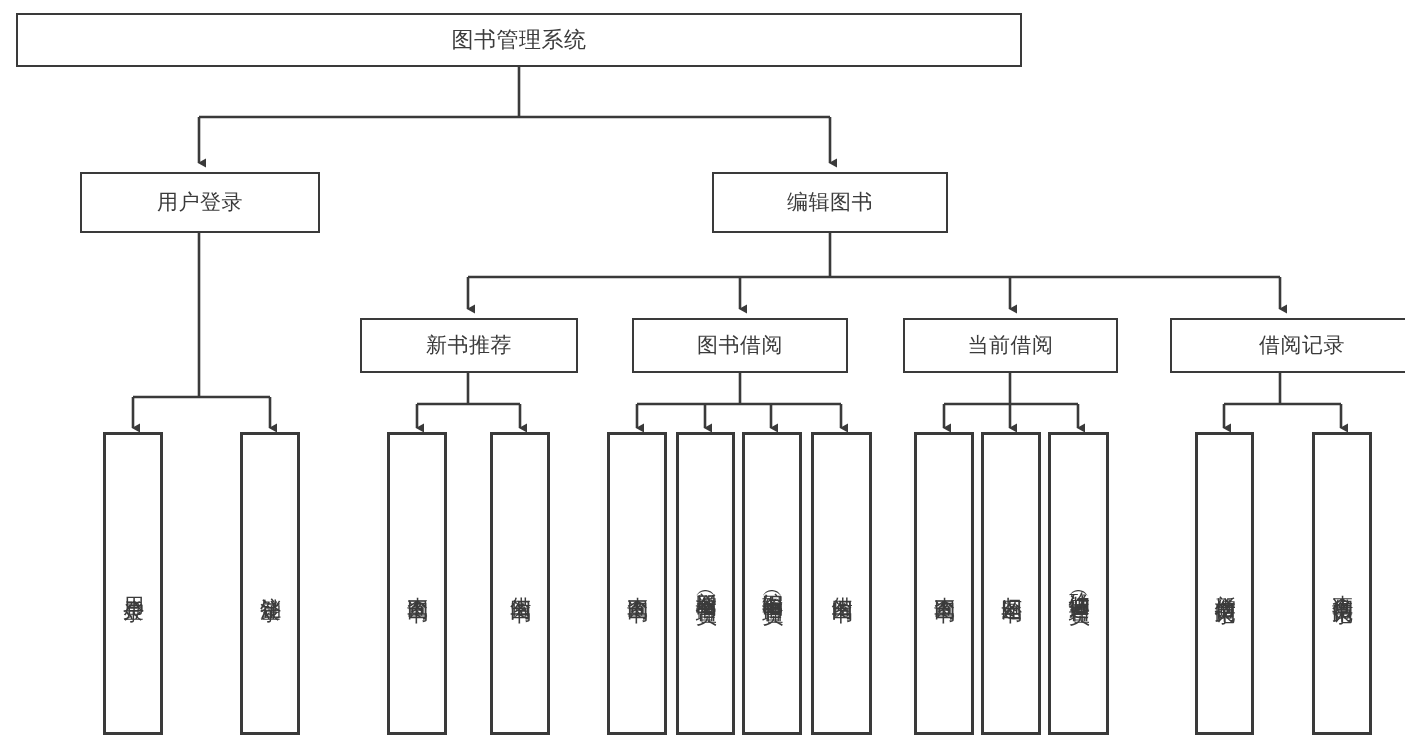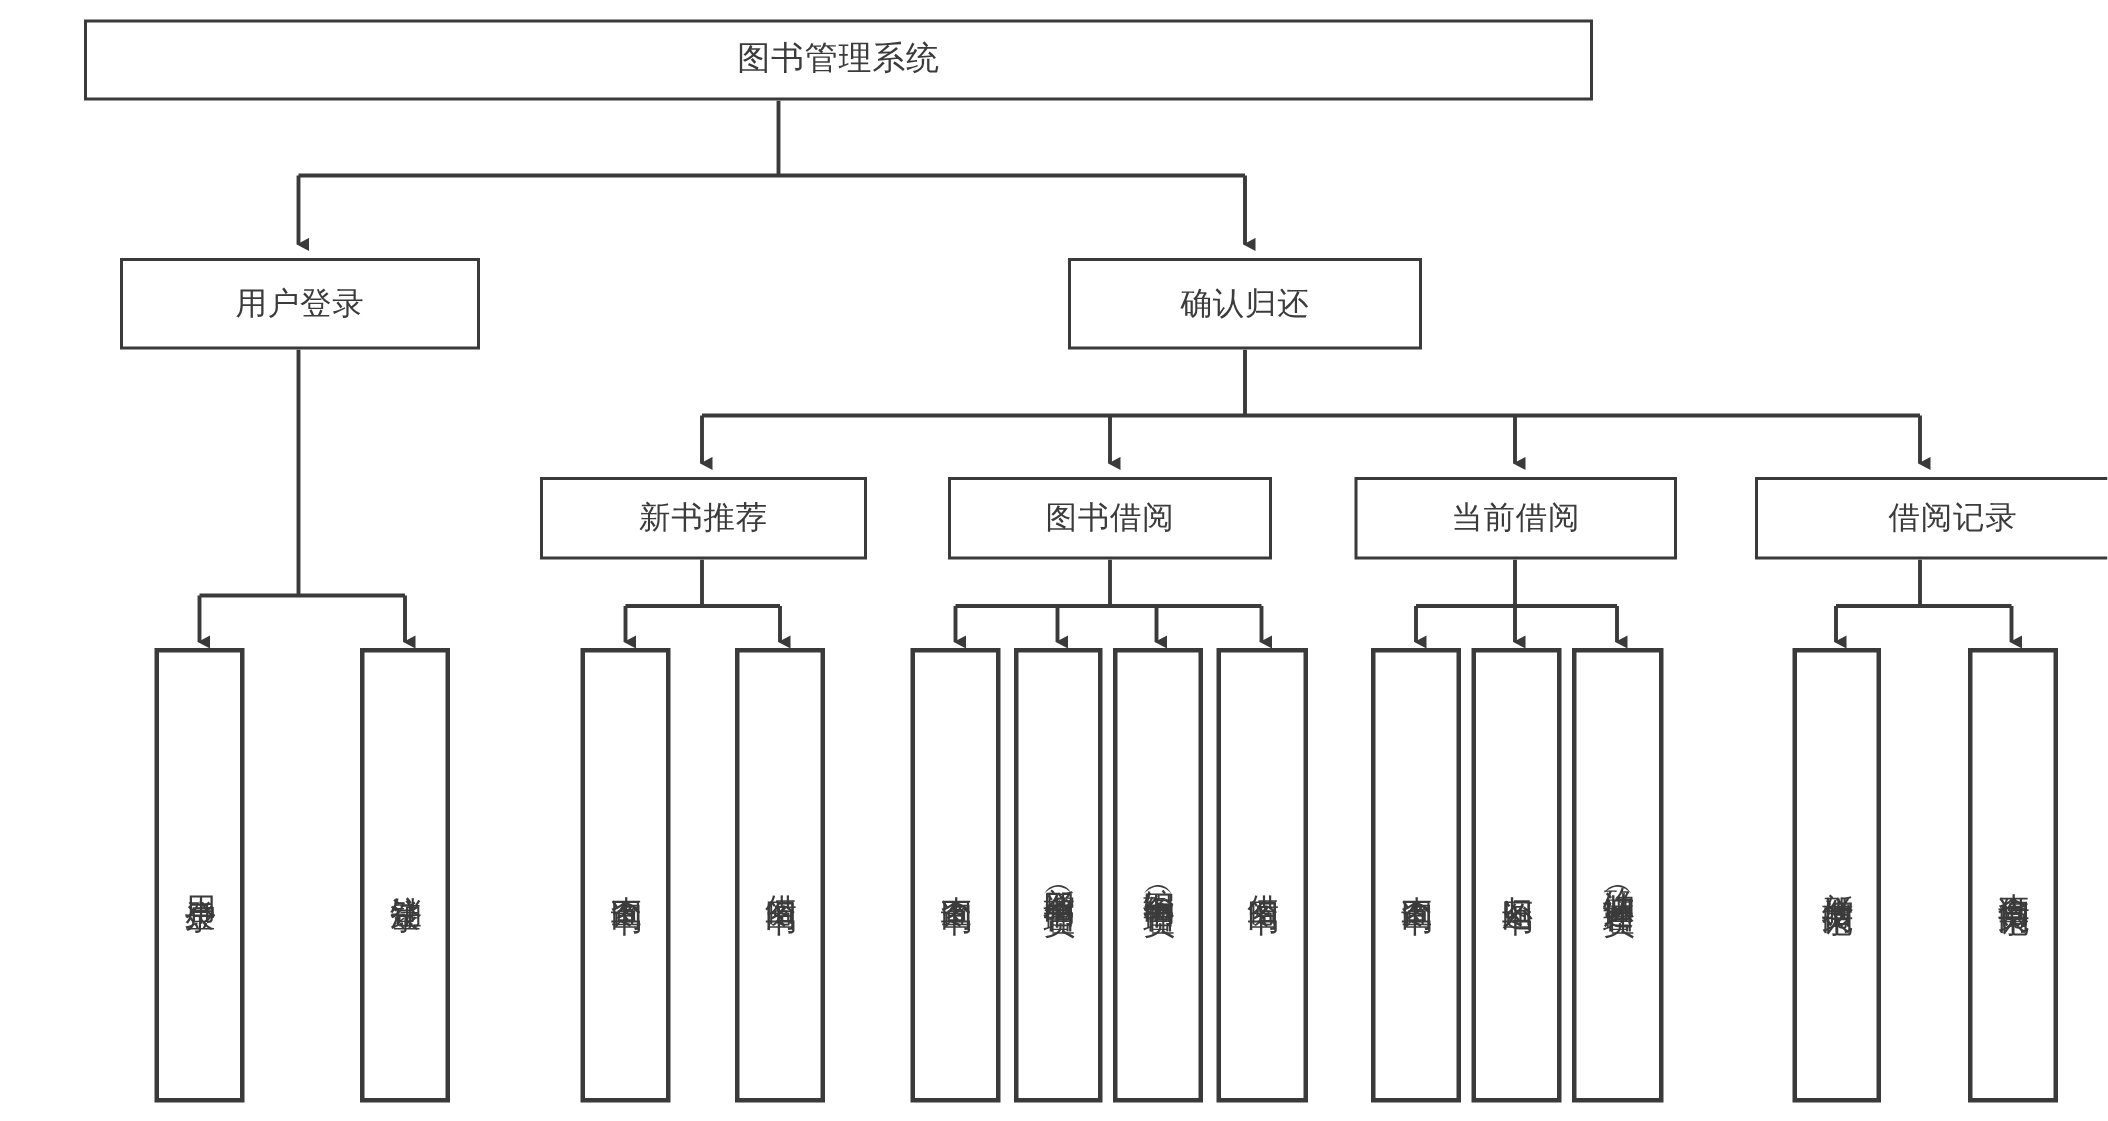--- a/index.html
+++ b/index.html
@@ -116,29 +116,29 @@
       <path d="M1010,404 L1010,428" marker-end="url(#arrow)"></path>
       <path d="M1078,404 L1078,428" marker-end="url(#arrow)"></path>
 
       <path d="M1280,373 L1280,404"></path>
       <path d="M1224,404 L1341,404"></path>
       <path d="M1224,404 L1224,428" marker-end="url(#arrow)"></path>
       <path d="M1341,404 L1341,428" marker-end="url(#arrow)"></path>
     </g>
   </svg>
 
-  <div class="node root" style="left:16px; top:13px; width:1006px; height:54px;margin-left:40px;">
+  <div class="node root" style="left:16px; top:13px; width:1006px; height:54px;">
     <span class="label">图书管理系统</span>
   </div>
 
   <div class="node branch" style="left:80px; top:172px; width:240px; height:61px;">
     <span class="label">用户登录</span>
   </div>
   <div class="node branch" style="left:712px; top:172px; width:236px; height:61px;">
-    <span class="label">确认归还</span>
+    <span class="label">编辑图书</span>
   </div>
 
   <div class="node branch" style="left:632px; top:318px; width:216px; height:55px;">
     <span class="label">图书借阅</span>
   </div>
   <div class="node branch" style="left:360px; top:318px; width:218px; height:55px;">
     <span class="label">新书推荐</span>
   </div>
   <div class="node branch" style="left:903px; top:318px; width:215px; height:55px;align-items:center;">
     <span class="label">当前借阅</span>

